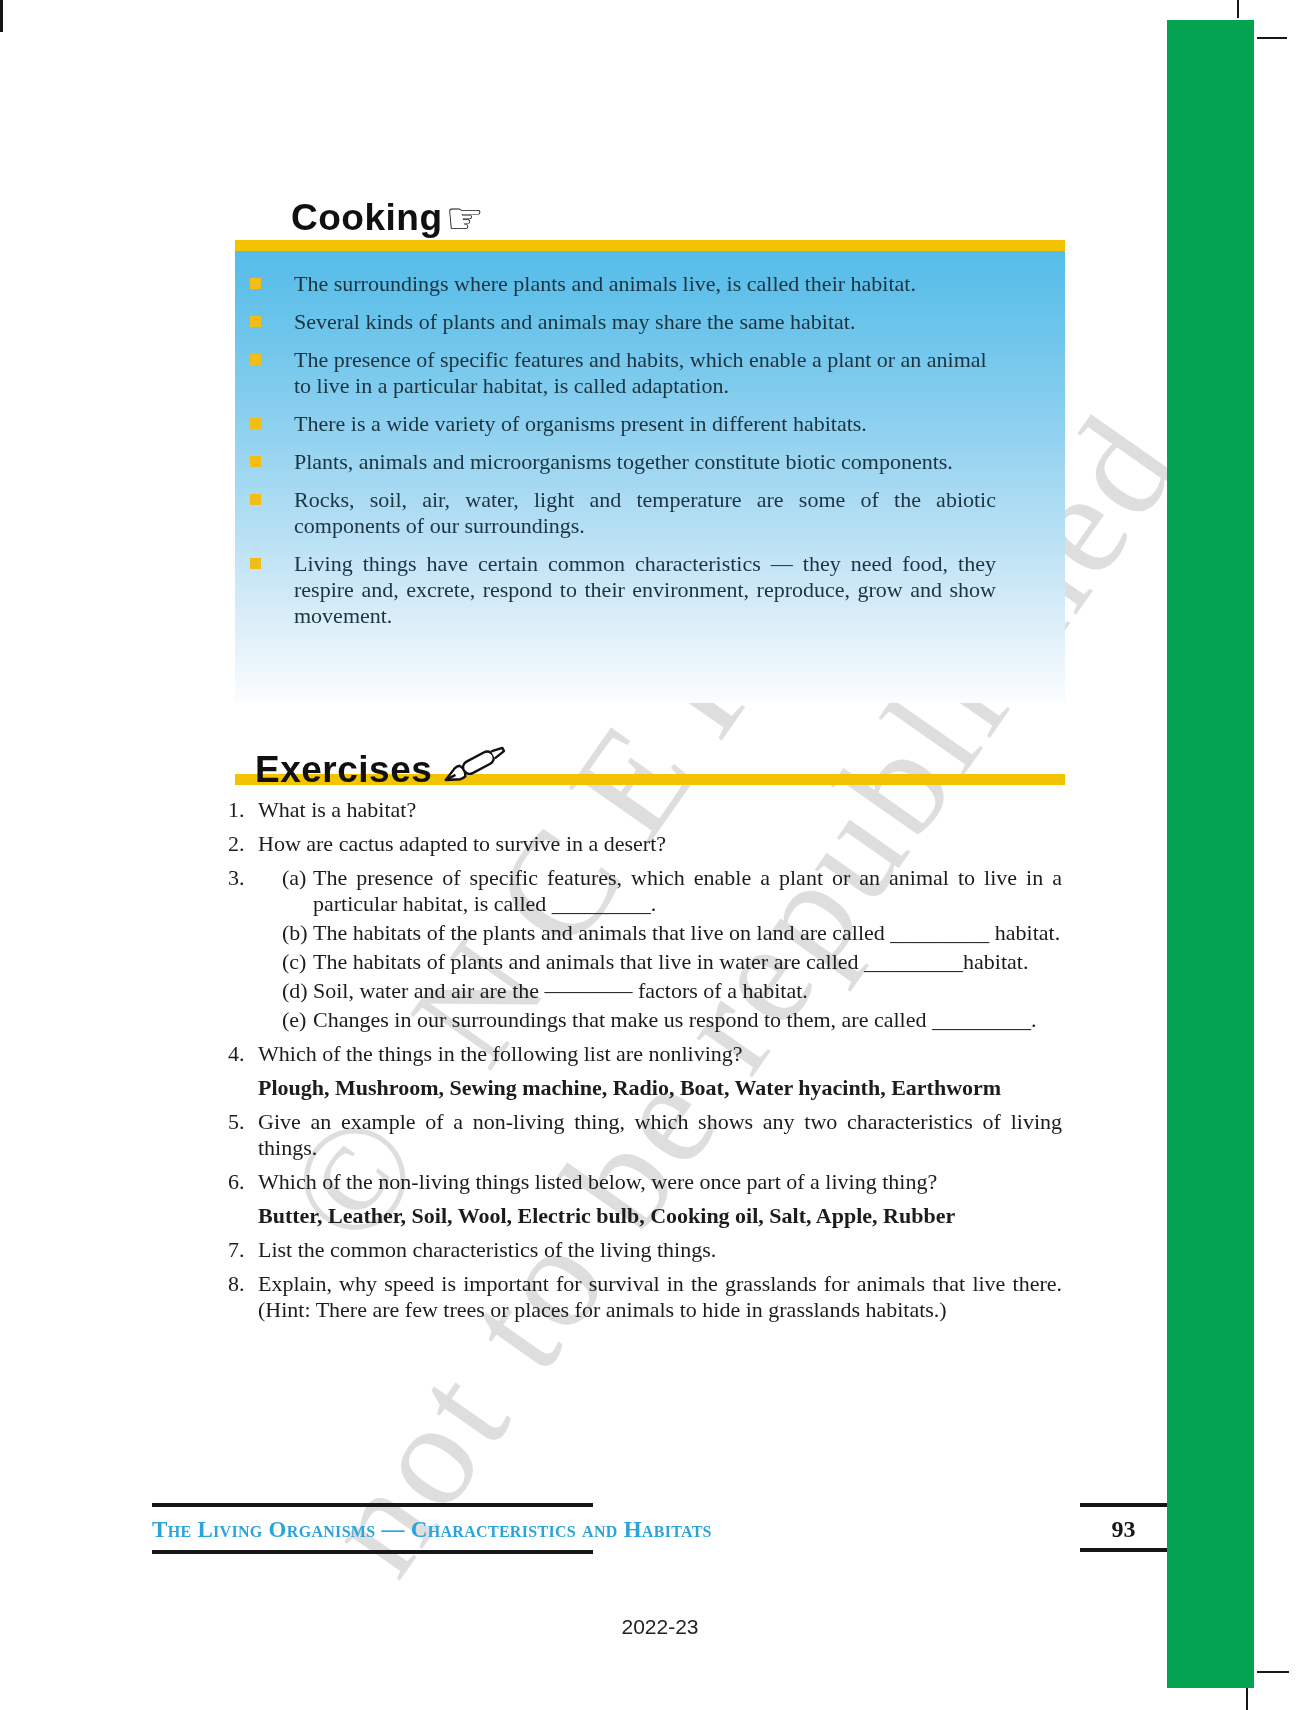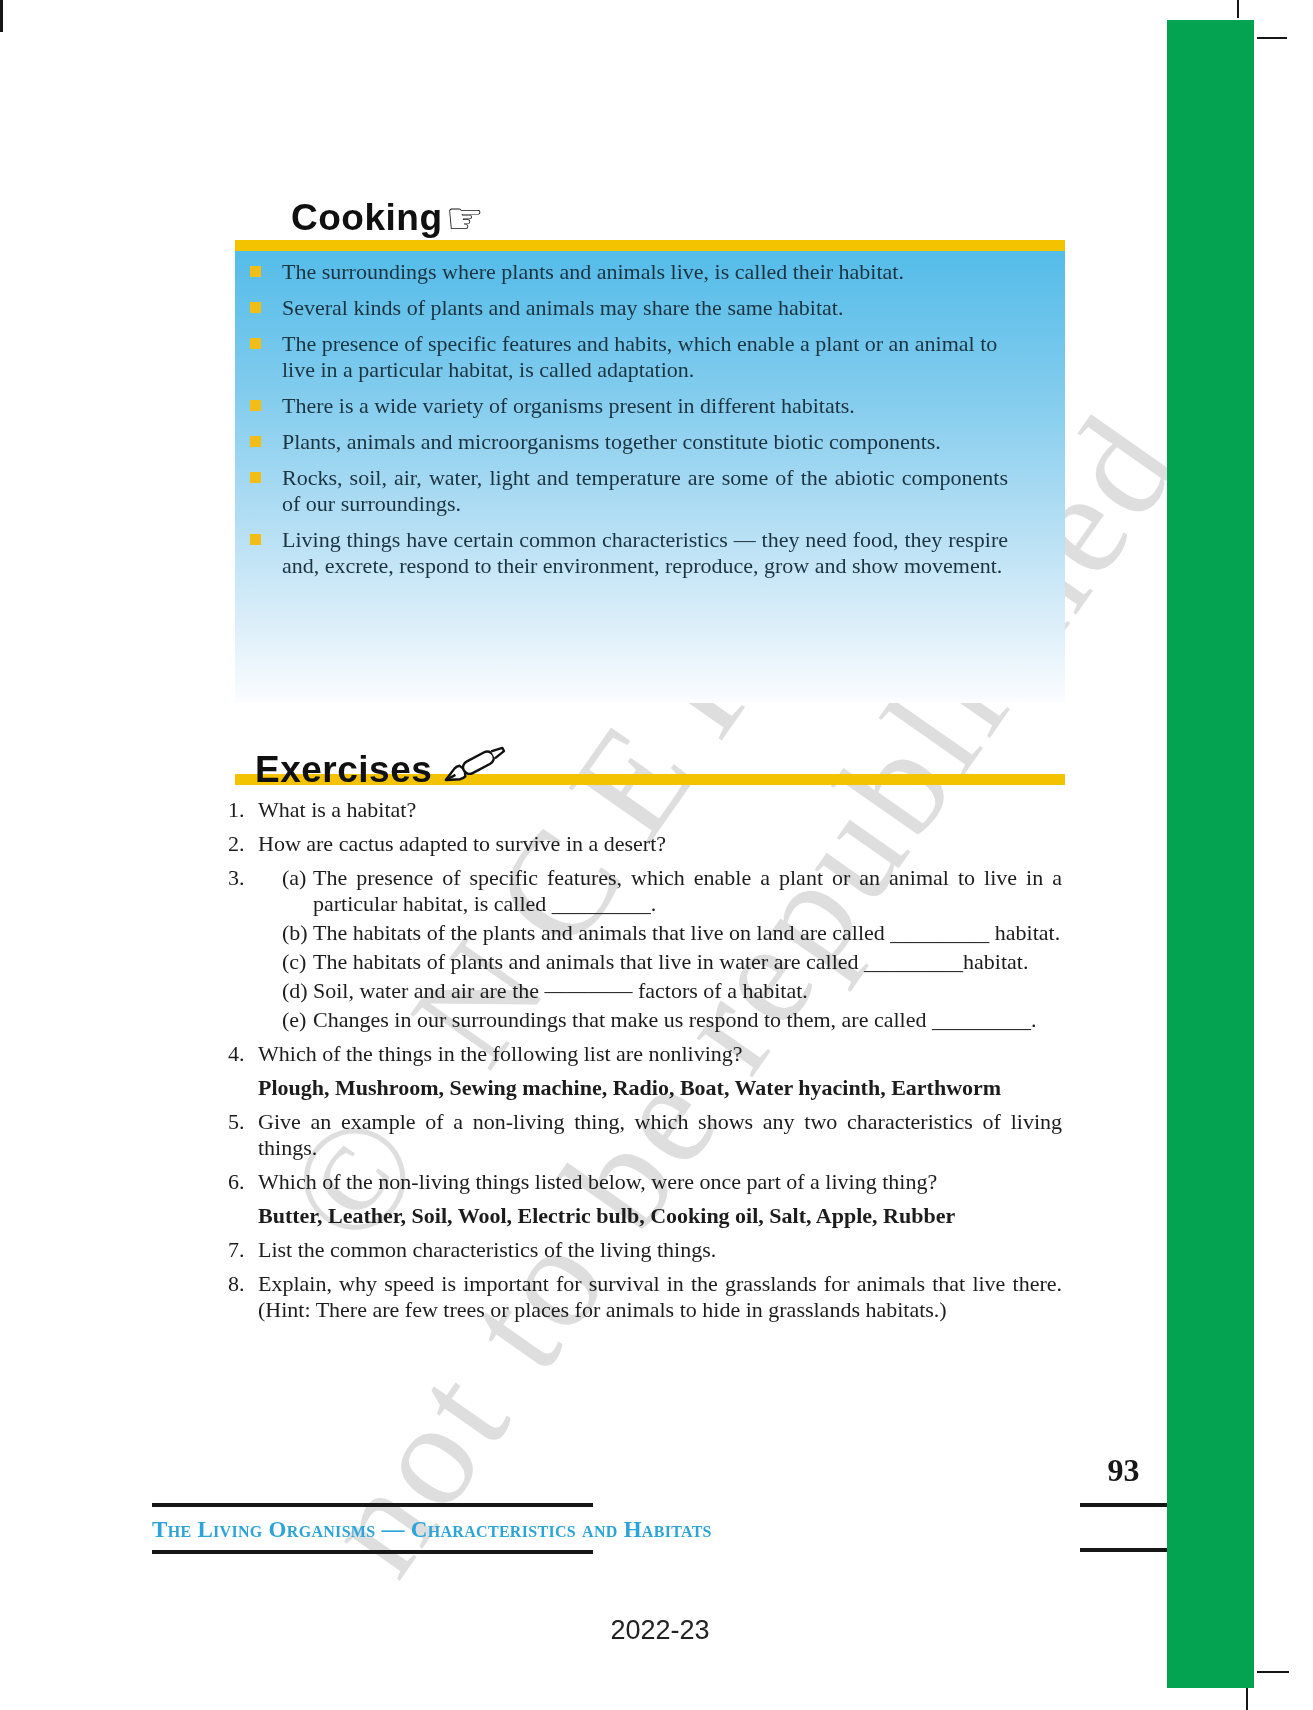--- a/index.html
+++ b/index.html
@@ -36,21 +36,21 @@
   
   .bar-summary{left:235px;top:240px;width:830px;}
   .summary-box{
     position:absolute;left:235px;top:251px;width:830px;height:452px;z-index:3;
     background:linear-gradient(180deg,#54BCE9 0%,#7FCBED 30%,#B3DEF4 60%,#E2F1FA 86%,#FBFDFF 100%);
     padding:0;box-sizing:border-box;
   }
   .s-items{padding:8px 57px 0 15px;}
   .s-item{position:relative;padding-left:32px;margin-bottom:10px;}
   .s-item p{
-    margin:0;font-size:22px;line-height:26px;color:#1C3340;
+    margin:12px;font-size:22px;line-height:26px;color:#1C3340;
   }
   .s-item p.just{text-align:justify;}
   .sq{
     position:absolute;left:0;top:7px;width:11px;height:11px;background:#F2BE15;display:block;
   }
   
   .bar-ex{left:235px;top:774px;width:830px;}
   .ex-head{left:255px;top:740px;}
   .sum-head{left:291px;top:198px;}
   .ex-list{position:absolute;left:228px;top:797px;width:834px;z-index:3;color:#1c1c1c;}
@@ -69,26 +69,26 @@
   .f-rule.r2{left:152px;top:1550px;width:441px;}
   .f-title{
     position:absolute;left:152px;top:1514px;width:441px;z-index:3;
     font-family:"Liberation Serif", serif;font-weight:bold;font-variant:small-caps;
     font-size:23px;line-height:32px;color:#2AA4D9;letter-spacing:0.3px;white-space:nowrap;
   }
   .pn-rule{position:absolute;background:#161616;height:4px;left:1080px;width:87px;z-index:3;}
   .pn-rule.t{top:1503px;}
   .pn-rule.b{top:1548px;}
   .page-num{
-    position:absolute;left:1080px;top:1452px;width:87px;text-align:center;z-index:3;
-    font-family:"Liberation Serif", serif;font-weight:bold;font-size:32px;color:#161616;
+    position:absolute;left:1080px;top:1516px;width:87px;text-align:center;z-index:3;
+    font-family:"Liberation Serif", serif;font-weight:bold;font-size:24px;color:#161616;
   }
   .edition{
     position:absolute;left:540px;top:1615px;width:240px;text-align:center;z-index:3;
-    font-family:"Liberation Sans", sans-serif;font-size:27px;color:#222;
+    font-family:"Liberation Sans", sans-serif;font-size:21px;color:#222;
   }
 </style>
 </head>
 <body>
 
 <div class="watermark">
   <div class="wm1">© NCERT</div>
   <div class="wm2">not to be republished</div>
 </div>
 

